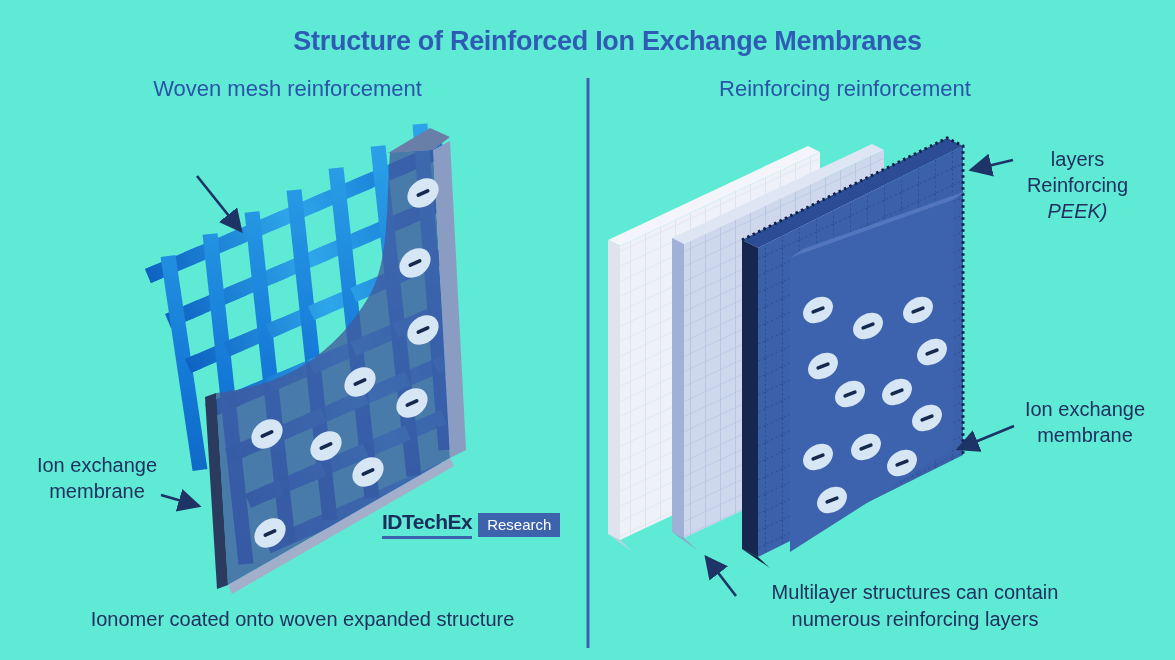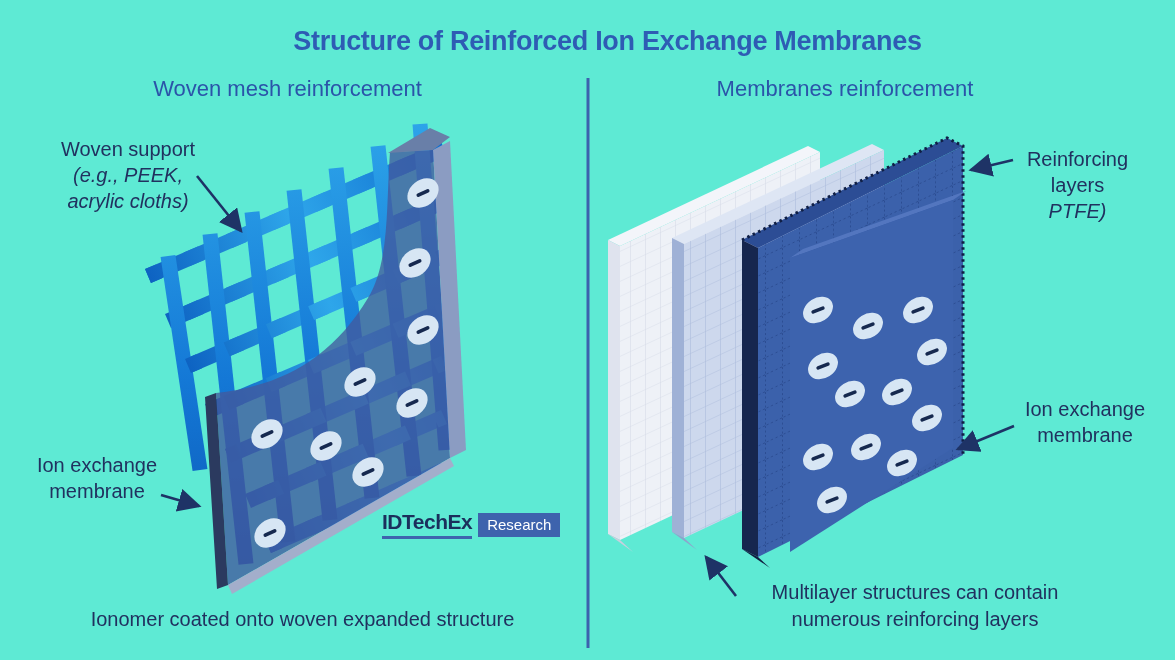--- a/index.html
+++ b/index.html
@@ -179,37 +179,32 @@
     <line x1="161" y1="495" x2="199" y2="506" marker-end="url(#ah)"></line>
     <line x1="1013" y1="160" x2="971" y2="170" marker-end="url(#ah)"></line>
     <line x1="1014" y1="426" x2="958" y2="449" marker-end="url(#ah)"></line>
     <line x1="736" y1="596" x2="706" y2="557" marker-end="url(#ah)"></line>
   </g>
 </svg>
 
 <div class="txt title">Structure of Reinforced Ion Exchange Membranes</div>
 
 <div class="txt subtitle sub-left">Woven mesh reinforcement</div>
-<div class="txt subtitle sub-right">Membranes reinforcement</div>
-
-<div class="txt ann ann-support">
-  <span>Woven support</span>
-  <span class="it">(e.g., PEEK,</span>
-  <span class="it">acrylic cloths)</span>
-</div>
+<div class="txt subtitle sub-right">Reinforcing reinforcement</div>
+
 
 <div class="txt ann ann-iem-left">
   <span>Ion exchange</span>
   <span>membrane</span>
 </div>
 
 <div class="txt ann ann-reinf">
+  <span>layers</span>
   <span>Reinforcing</span>
-  <span>layers</span>
-  <span class="it">PTFE)</span>
+  <span class="it">PEEK)</span>
 </div>
 
 <div class="txt ann ann-iem-right">
   <span>Ion exchange</span>
   <span>membrane</span>
 </div>
 
 <div class="txt caption cap-left">Ionomer coated onto woven expanded structure</div>
 
 <div class="txt caption cap-right">

